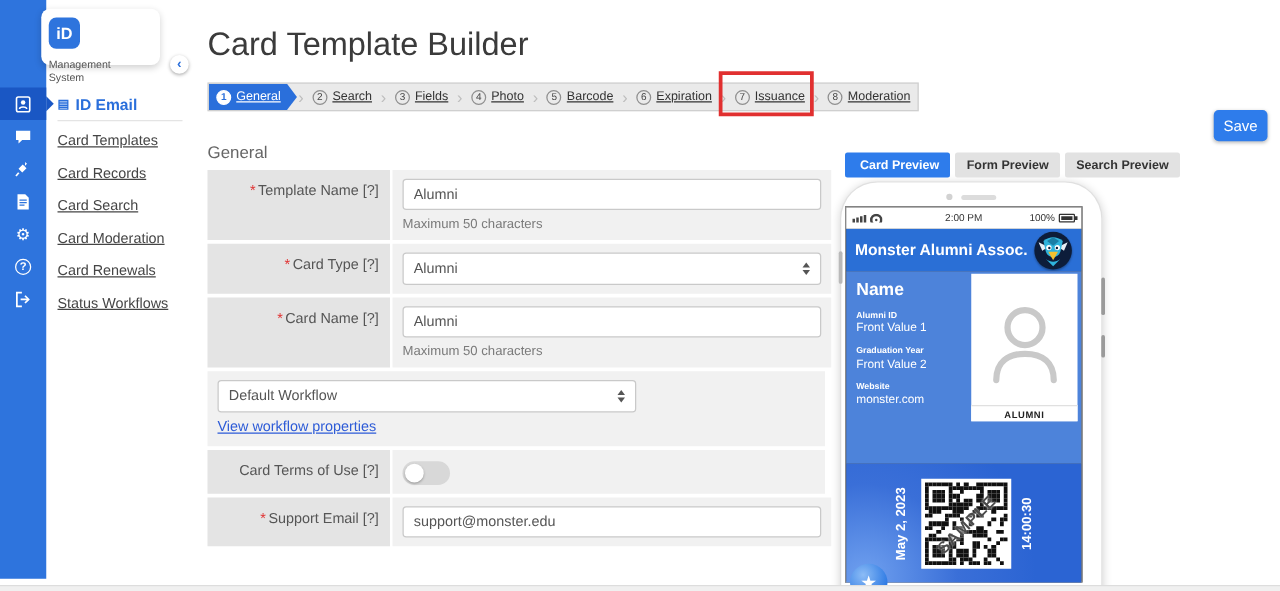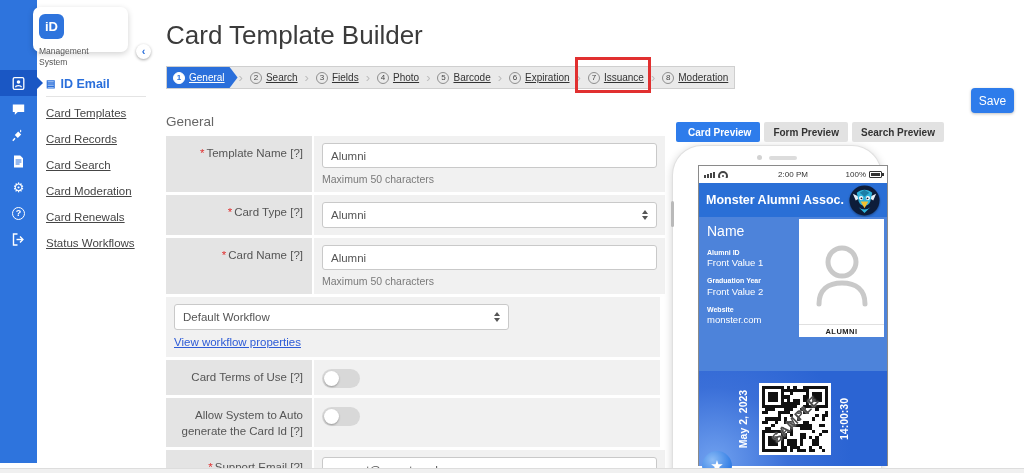--- a/index.html
+++ b/index.html
@@ -104,21 +104,21 @@
   .phone { position: absolute; left: 672px; top: 145px; width: 210px; height: 345px; background: #fff;
            border: 1px solid #e0e0e0; border-bottom: none; border-radius: 30px 30px 0 0;
            box-shadow: 0 2px 8px rgba(0,0,0,.18); z-index: 5; }
   .phone-btn { position: absolute; background: #b9b9b9; border-radius: 2px; }
   .btn-l  { left: -2px;  top: 55px;  width: 3px; height: 26px; }
   .btn-r1 { right: -3px; top: 76px;  width: 3px; height: 30px; background: #9a9a9a; }
   .btn-r2 { right: -3px; top: 122px; width: 3px; height: 18px; background: #9a9a9a; }
   .cam-dot { position: absolute; left: 84px; top: 9px; width: 5px; height: 5px; border-radius: 50%; background: #d2d2d2; }
   .speaker { position: absolute; left: 96px; top: 10px; width: 28px; height: 4px; border-radius: 2px; background: #dcdcdc; }
 
-  .screen { position: absolute; left: 25px; top: 19px; width: 190px; height: 301px; border: 1px solid #8a8a8a; background: #404040; }
+  .screen { position: absolute; left: 3px; top: 19px; width: 190px; height: 301px; border: 1px solid #8a8a8a; background: #404040; }
 
   .statusbar { height: 17px; background: #fff; display: flex; align-items: center; padding: 0 5px;
                font-size: 8px; color: #333; position: relative; }
   .sb-left, .sb-right { display: flex; align-items: center; gap: 3px; }
   .sb-right { margin-left: auto; }
   .sb-time { position: absolute; left: 0; right: 0; text-align: center; }
   .sig { display: flex; align-items: flex-end; gap: 1px; }
   .sig i { display: block; width: 2px; background: #444; }
   .wifi { position: relative; width: 10px; height: 7px; overflow: hidden; }
   .wifi::before { content: ""; position: absolute; left: 0; top: 0; width: 10px; height: 10px;
@@ -128,21 +128,21 @@
   .batt::before { content: ""; position: absolute; inset: 1px; background: #333; }
   .batt::after { content: ""; position: absolute; right: -3px; top: 1px; width: 2px; height: 3px; background: #333; }
 
   .card-header { height: 34px; background: #2a6fd6; display: flex; align-items: center; justify-content: space-between;
                  padding: 0 7px; }
   .org-name { color: #fff; font-size: 12.5px; font-weight: bold; }
   .mascot { width: 31px; height: 31px; flex: 0 0 auto; filter: drop-shadow(0 1px 1px rgba(0,0,0,.4)); }
 
   .card-mid { position: relative; height: 154px; background: #4d83da; }
   .mid-fields { padding: 6px 8px; color: #fff; width: 102px; }
-  .fname { font-size: 14px; font-weight: normal; margin-bottom: 9px; }
+  .fname { font-size: 14px; font-weight: bold; margin-bottom: 9px; }
   .flabel { font-size: 7px; font-weight: bold; line-height: 1.3; }
   .fvalue { font-size: 9.5px; margin-bottom: 7px; line-height: 1.3; }
   .photo-box { position: absolute; right: 3px; top: 2px; width: 85px; height: 118px; background: #fff; }
   .photo-box svg { position: absolute; left: 50%; top: 46%; transform: translate(-50%,-50%); }
   .photo-caption { position: absolute; left: 0; right: 0; bottom: 0; height: 13px; background: #fff; border-top: 1px solid #e0e0e0;
                    font-size: 7.5px; font-weight: bold; color: #222; text-align: center; line-height: 13px; letter-spacing: .5px; }
   .exp-box { position: absolute; right: 3px; bottom: 4px; width: 85px; height: 27px; background: #2a6fd6;
              border-left: 3px solid #fff; padding: 2px 0 0 5px; color: #fff; }
   .exp-label { font-size: 6.5px; font-weight: bold; }
   .exp-value { font-size: 11px; font-weight: bold; }
@@ -354,31 +354,20 @@
       <span>Card Terms of Use</span>
       <span class="help">[?]</span>
     </div>
     <div class="fcell-value">
       <div class="toggle">
           <span class="knob"></span>
         </div>
     </div>
   </div>
 
-  <div class="frow">
-    <div class="fcell-label">
-      <span>Allow System to Auto generate the Card Id</span>
-      <span class="help">[?]</span>
-    </div>
-    <div class="fcell-value">
-      <div class="toggle">
-          <span class="knob"></span>
-        </div>
-    </div>
-  </div>
 
   <div class="frow">
     <div class="fcell-label">
       <span class="req">*</span><span>Support Email</span>
       <span class="help">[?]</span>
     </div>
     <div class="fcell-value">
       <input class="tinput" type="text" value="support@monster.edu" style="">
       
     </div>

